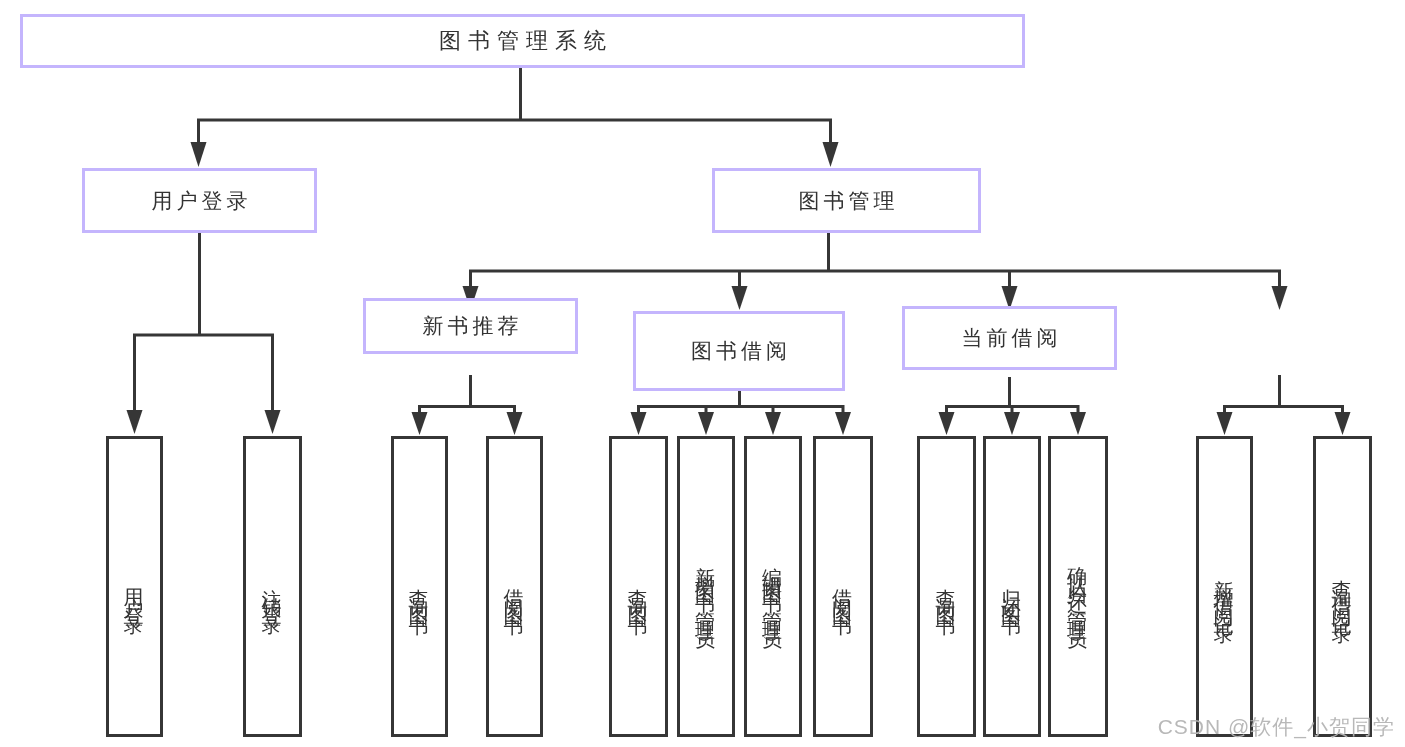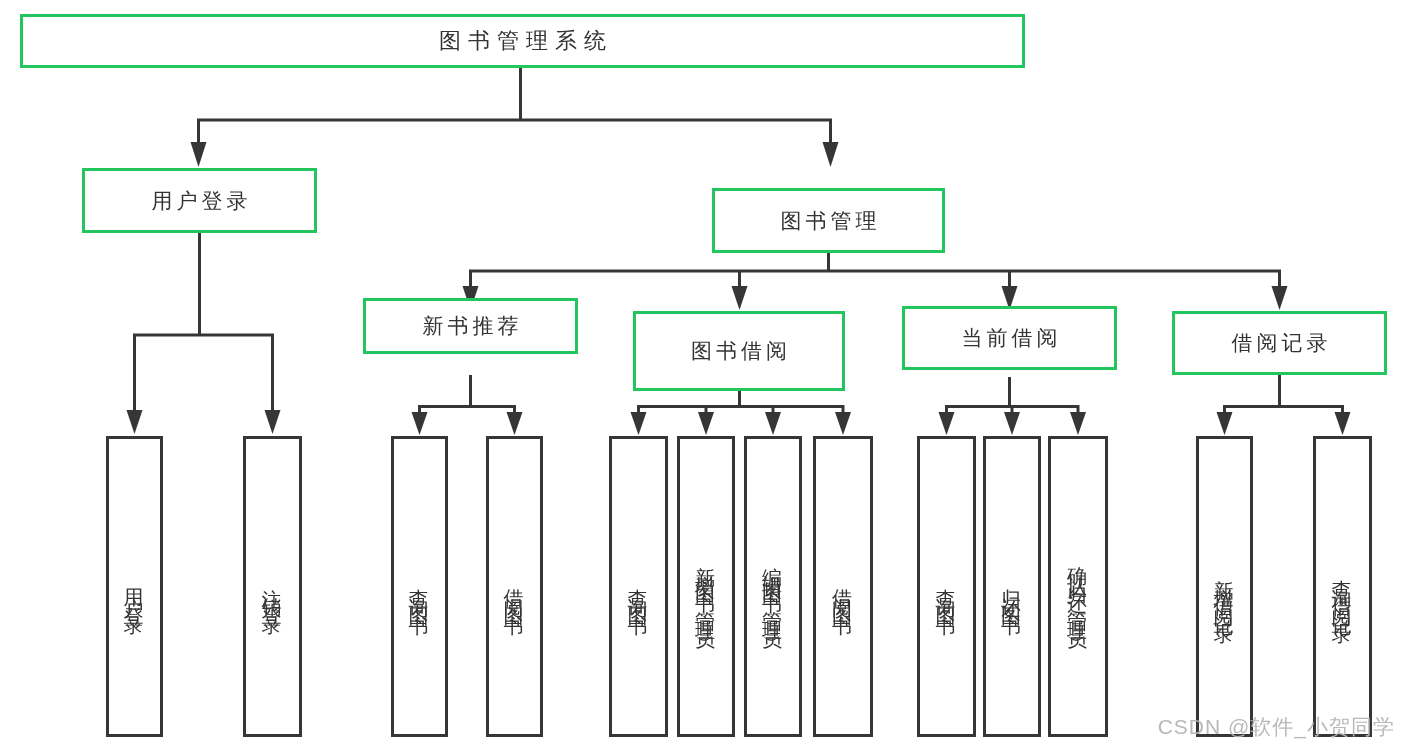--- a/index.html
+++ b/index.html
@@ -17,21 +17,21 @@
   }
   #connectors {
     position: absolute;
     left: 0;
     top: 0;
     pointer-events: none;
   }
   .hbox {
     position: absolute;
     box-sizing: border-box;
-    border: 3px solid #22c55e;
+    border: 3px solid #c4b5fd;
     background: #ffffff;
     display: flex;
     align-items: center;
     justify-content: center;
     color: #333333;
     font-size: 21px;
     letter-spacing: 4px;
     white-space: nowrap;
     text-indent: 4px; 
   }
@@ -116,26 +116,25 @@
       <polygon points="1004,412 1020,412 1012,435"></polygon>
       <polygon points="1070,412 1086,412 1078,435"></polygon>
       <polygon points="1216.5,412 1232.5,412 1224.5,435"></polygon>
       <polygon points="1334.5,412 1350.5,412 1342.5,435"></polygon>
     </g>
   </svg>
 
   <div class="hbox root" style="left:20px; top:14px; width:1005px; height:54px;">图书管理系统</div>
 
   <div class="hbox" style="left:82px; top:168px; width:235px; height:65px;">用户登录</div>
-  <div class="hbox" style="left:712px; top:168px; width:233px; height:65px;margin-top:20px;">图书管理</div>
+  <div class="hbox" style="left:712px; top:168px; width:269px; height:65px;">图书管理</div>
 
   <div class="hbox" style="left:363px; top:298px; width:215px; height:56px;">新书推荐</div>
   <div class="hbox" style="left:633px; top:311px; width:212px; height:80px;">图书借阅</div>
   <div class="hbox" style="left:902px; top:306px; width:215px; height:64px;">当前借阅</div>
-  <div class="hbox" style="left:1172px; top:311px; width:215px; height:64px;">借阅记录</div>
 
   <div class="leaf" style="left:106px; width:57px;">
     <span class="vtext">用户登录</span>
   </div>
   <div class="leaf" style="left:243px; width:59px;">
     <span class="vtext">注销登录</span>
   </div>
 
   <div class="leaf" style="left:391px; width:57px;">
     <span class="vtext">查询图书</span>

